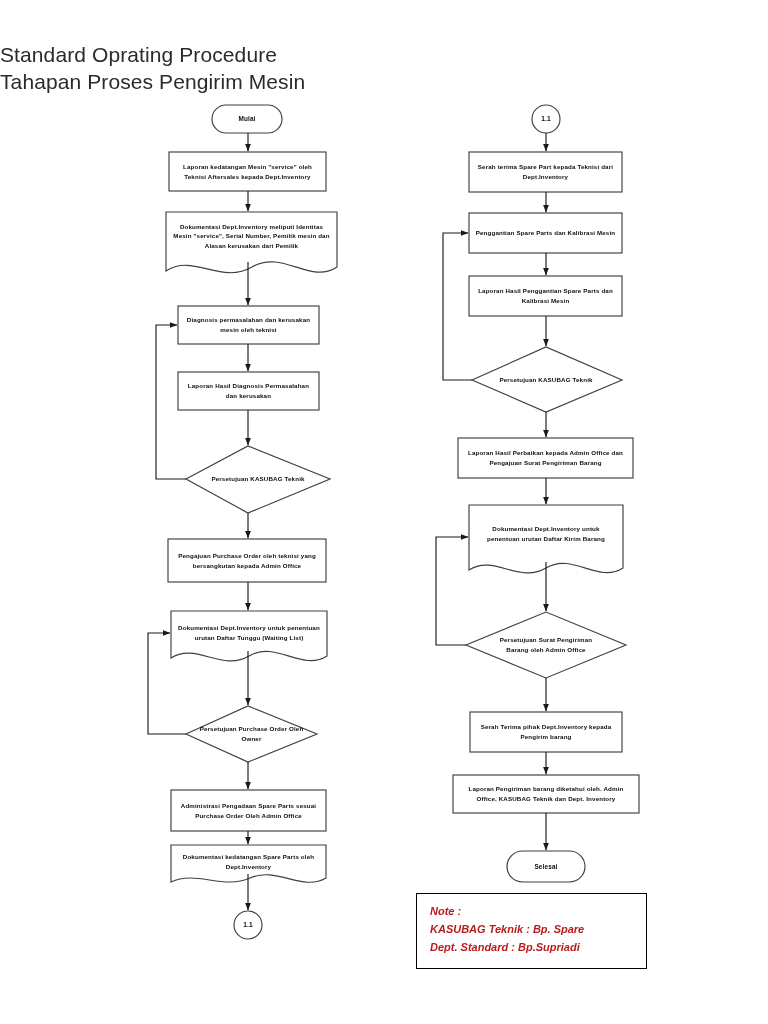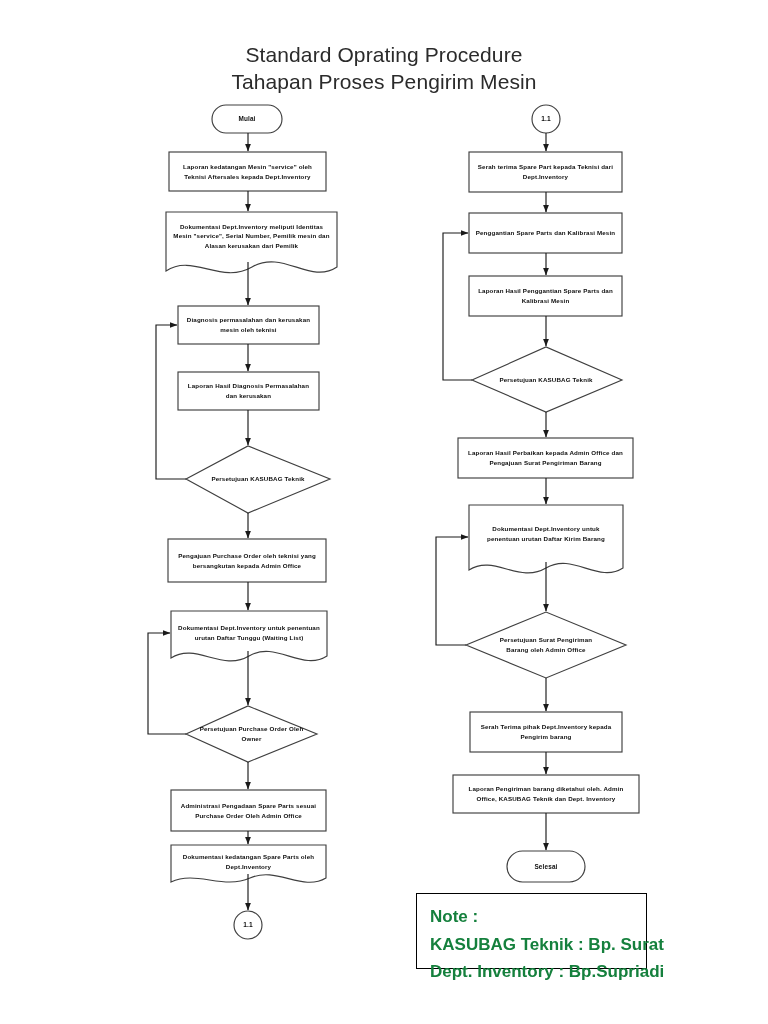--- a/index.html
+++ b/index.html
@@ -25,21 +25,20 @@
     position: absolute;
     left: 0; top: 0;
     width: 768px;
     height: 1024px;
   }
   .title-block {
     position: absolute;
     left: 0;
     top: 42px;
     width: 768px;
-    text-align: center;
     line-height: 1.28;
   }
   .title-line {
     font-size: 21px;
     font-weight: 400;
     letter-spacing: 0.1px;
     color: #2b2b2b;
     display: block;
   }
   .node-label {
@@ -67,26 +66,27 @@
     position: absolute;
     left: 416px;
     top: 893px;
     width: 231px;
     height: 76px;
     border: 1.2px solid #000;
     box-sizing: border-box;
     padding: 9px 0 0 13px;
   }
   .note-line {
-    font-size: 17px;
+    font-size: 11px;
     font-weight: bold;
     line-height: 1.62;
-    color: #15803d;
+    color: #b91c1c;
     display: block;
     white-space: nowrap;
+    font-style: italic;
   }
 </style>
 </head>
 <body>
 
 <div id="flow-root">
 
   <div class="title-block">
     <span class="title-line">Standard Oprating Procedure</span>
     <span class="title-line">Tahapan Proses Pengirim Mesin</span>
@@ -222,17 +222,17 @@
   <div class="node-label" style="left:482px; top:631px; width:128px; height:28px;">Persetujuan Surat Pengiriman Barang oleh Admin Office</div>
 
   <div class="node-label" style="left:470px; top:712px; width:152px; height:40px;">Serah Terima pihak Dept.Inventory kepada Pengirim barang</div>
 
   <div class="node-label" style="left:453px; top:775px; width:186px; height:38px;">Laporan Pengiriman barang diketahui oleh. Admin Office, KASUBAG Teknik dan Dept. Inventory</div>
 
   <div class="node-label term-label" style="left:507px; top:851px; width:78px; height:31px;">Selesai</div>
 
   <div class="note-box">
     <span class="note-line">Note :</span>
-    <span class="note-line">KASUBAG Teknik : Bp. Surat</span>
-    <span class="note-line">Dept. Inventory : Bp.Supriadi</span>
+    <span class="note-line">KASUBAG Teknik : Bp. Spare</span>
+    <span class="note-line">Dept. Standard : Bp.Supriadi</span>
   </div>
 
 </div>
 
 </body></html>

